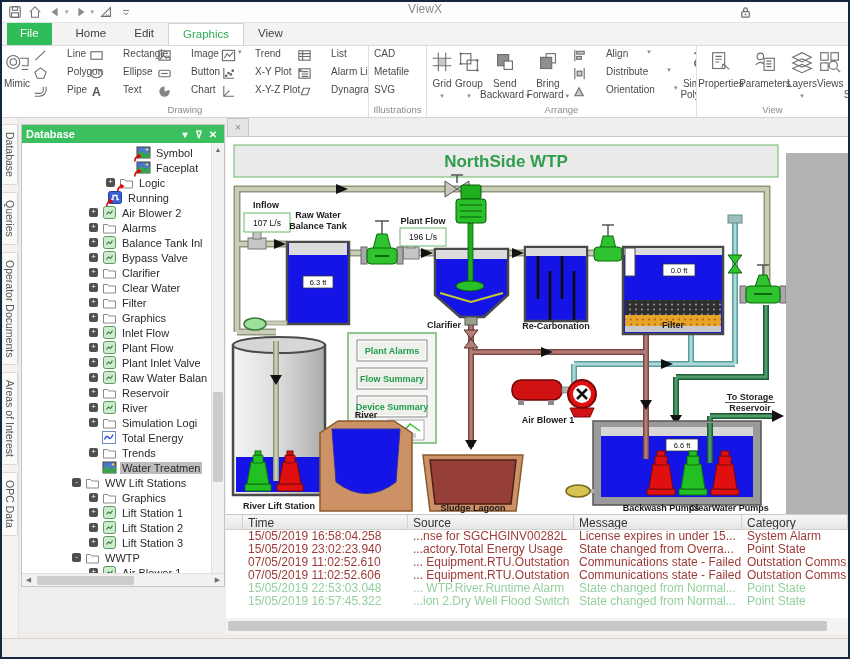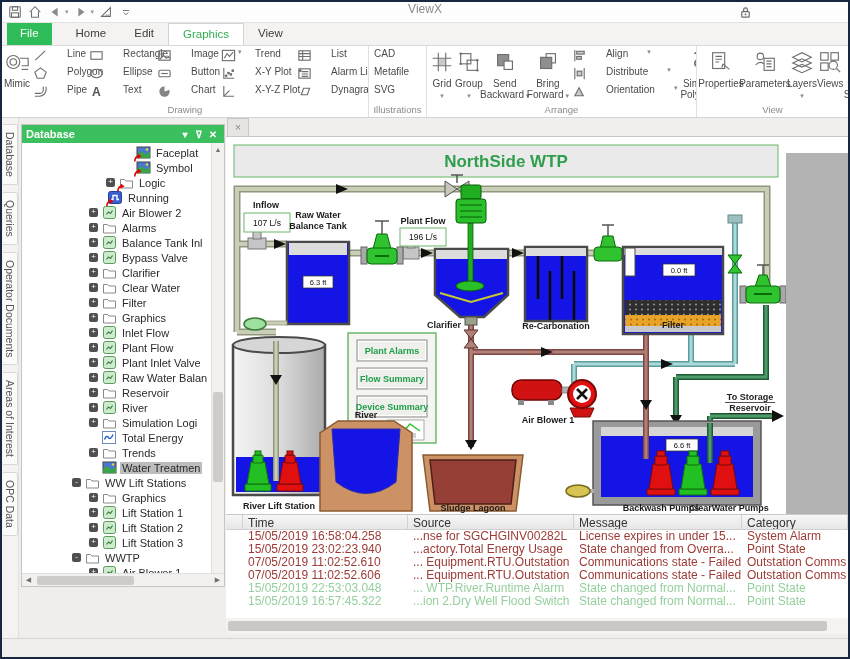--- a/index.html
+++ b/index.html
@@ -461,36 +461,36 @@
                   <svg width="15" height="13" viewBox="0 0 14 13">
                     <rect x="0.5" y="1" width="13" height="11" fill="#4a78d0" stroke="#444"></rect>
                     <path d="M0.5,8 L5,5 L9,8.5 L13.5,5.5 V12 H0.5 Z" fill="#3aa34a"></path>
                     <circle cx="10.5" cy="3.5" r="1.3" fill="#e8d24a"></circle>
                   </svg>
                   <svg class="refmark" width="9" height="9" viewBox="0 0 10 10">
                     <path d="M2,9.5 Q2,3.5 7,3.5" stroke="#e00000" stroke-width="1.8" fill="none"></path>
                     <path d="M5.2,0.5 L9.5,3.5 L5.2,6.5 Z" fill="#e00000"></path>
                   </svg>
                 </span>
-                <span class="tlab">Faceplat</span>
+                <span class="tlab">Symbol</span>
               </div>
               <div class="trow" style="padding-left: 101px;">
                 <span class="spc"></span>
                 <span class="ticon">
                   <svg width="15" height="13" viewBox="0 0 14 13">
                     <rect x="0.5" y="1" width="13" height="11" fill="#4a78d0" stroke="#444"></rect>
                     <path d="M0.5,8 L5,5 L9,8.5 L13.5,5.5 V12 H0.5 Z" fill="#3aa34a"></path>
                     <circle cx="10.5" cy="3.5" r="1.3" fill="#e8d24a"></circle>
                   </svg>
                   <svg class="refmark" width="9" height="9" viewBox="0 0 10 10">
                     <path d="M2,9.5 Q2,3.5 7,3.5" stroke="#e00000" stroke-width="1.8" fill="none"></path>
                     <path d="M5.2,0.5 L9.5,3.5 L5.2,6.5 Z" fill="#e00000"></path>
                   </svg>
                 </span>
-                <span class="tlab">Symbol</span>
+                <span class="tlab">Faceplat</span>
               </div>
               <div class="trow" style="padding-left: 84px;">
                 <span class="exp">+</span>
                 <span class="ticon">
                   <svg width="15" height="13" viewBox="0 0 14 13">
                     <path d="M1,3.5 h4 l1.5,1.5 H13 V12 H1 Z" fill="#fff" stroke="#8a8a8a"></path>
                   </svg>
                   <svg class="refmark" width="9" height="9" viewBox="0 0 10 10">
                     <path d="M2,9.5 Q2,3.5 7,3.5" stroke="#e00000" stroke-width="1.8" fill="none"></path>
                     <path d="M5.2,0.5 L9.5,3.5 L5.2,6.5 Z" fill="#e00000"></path>

